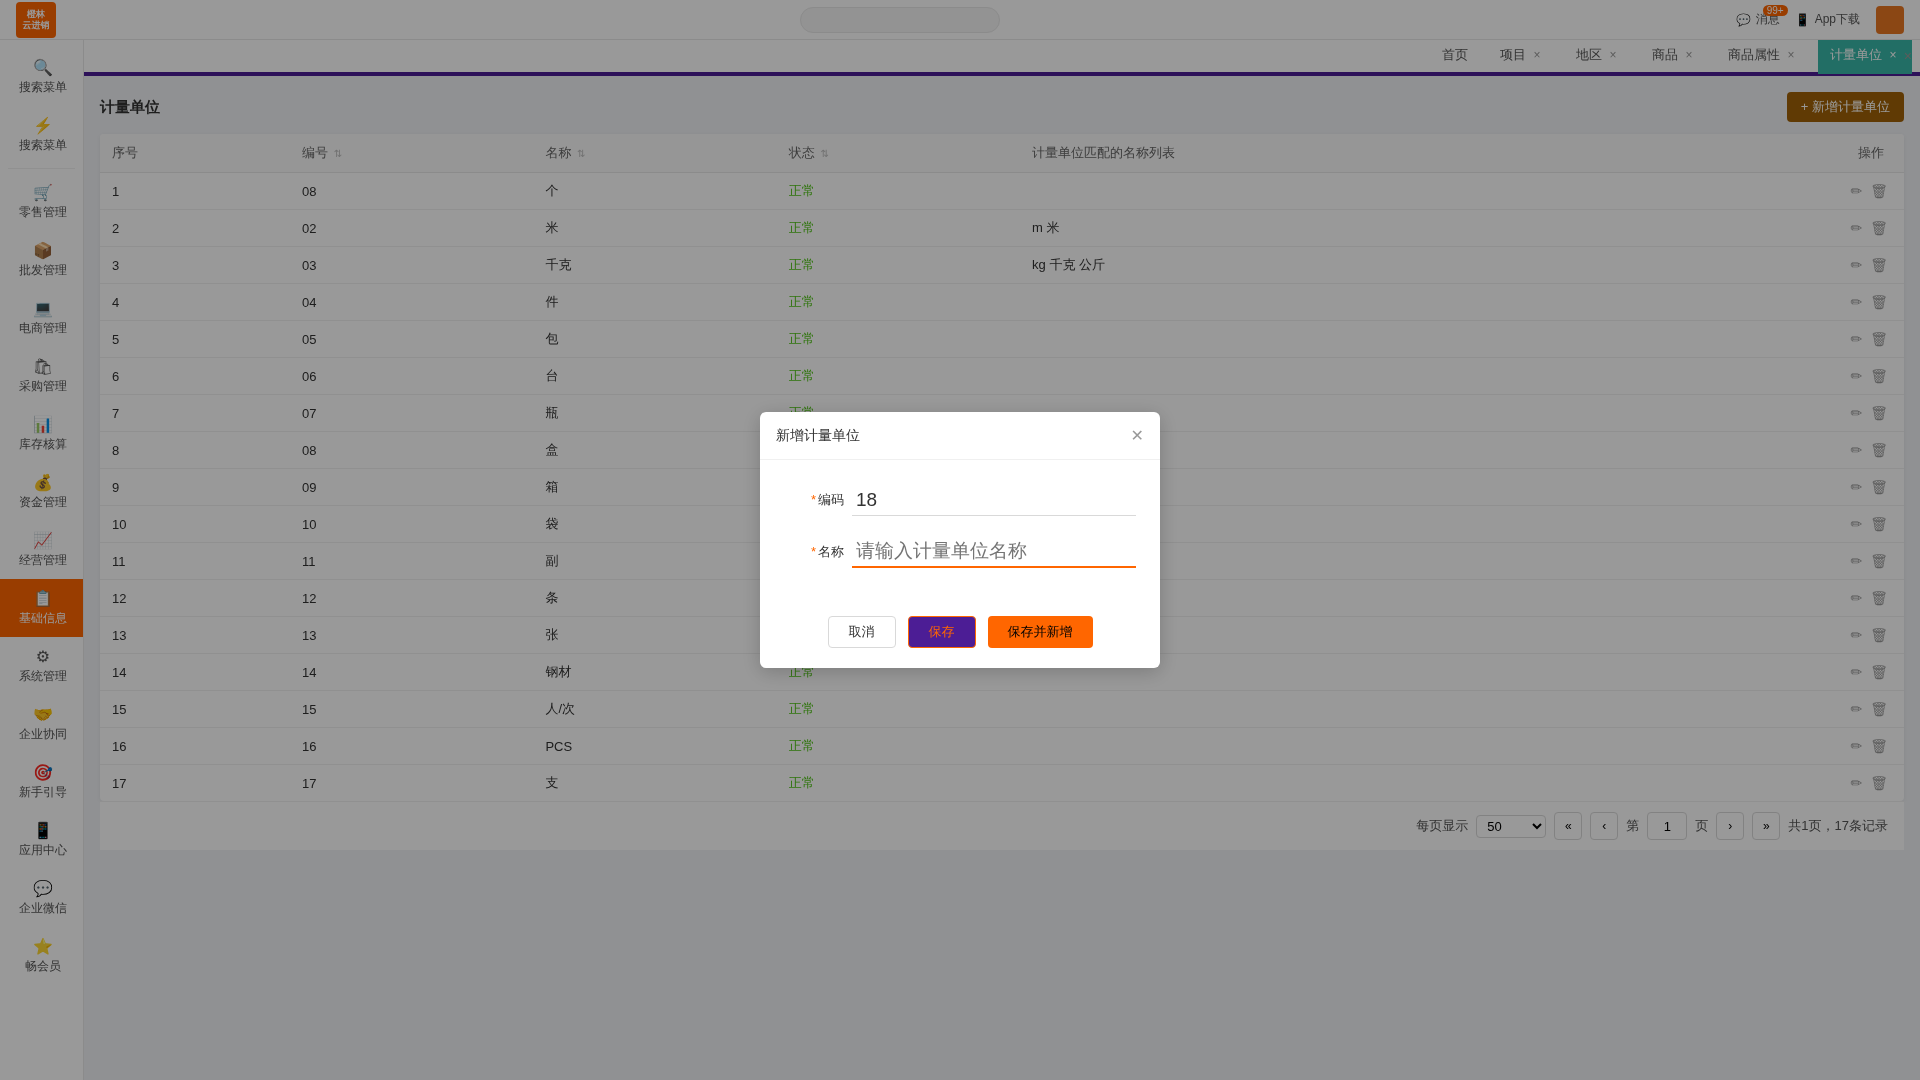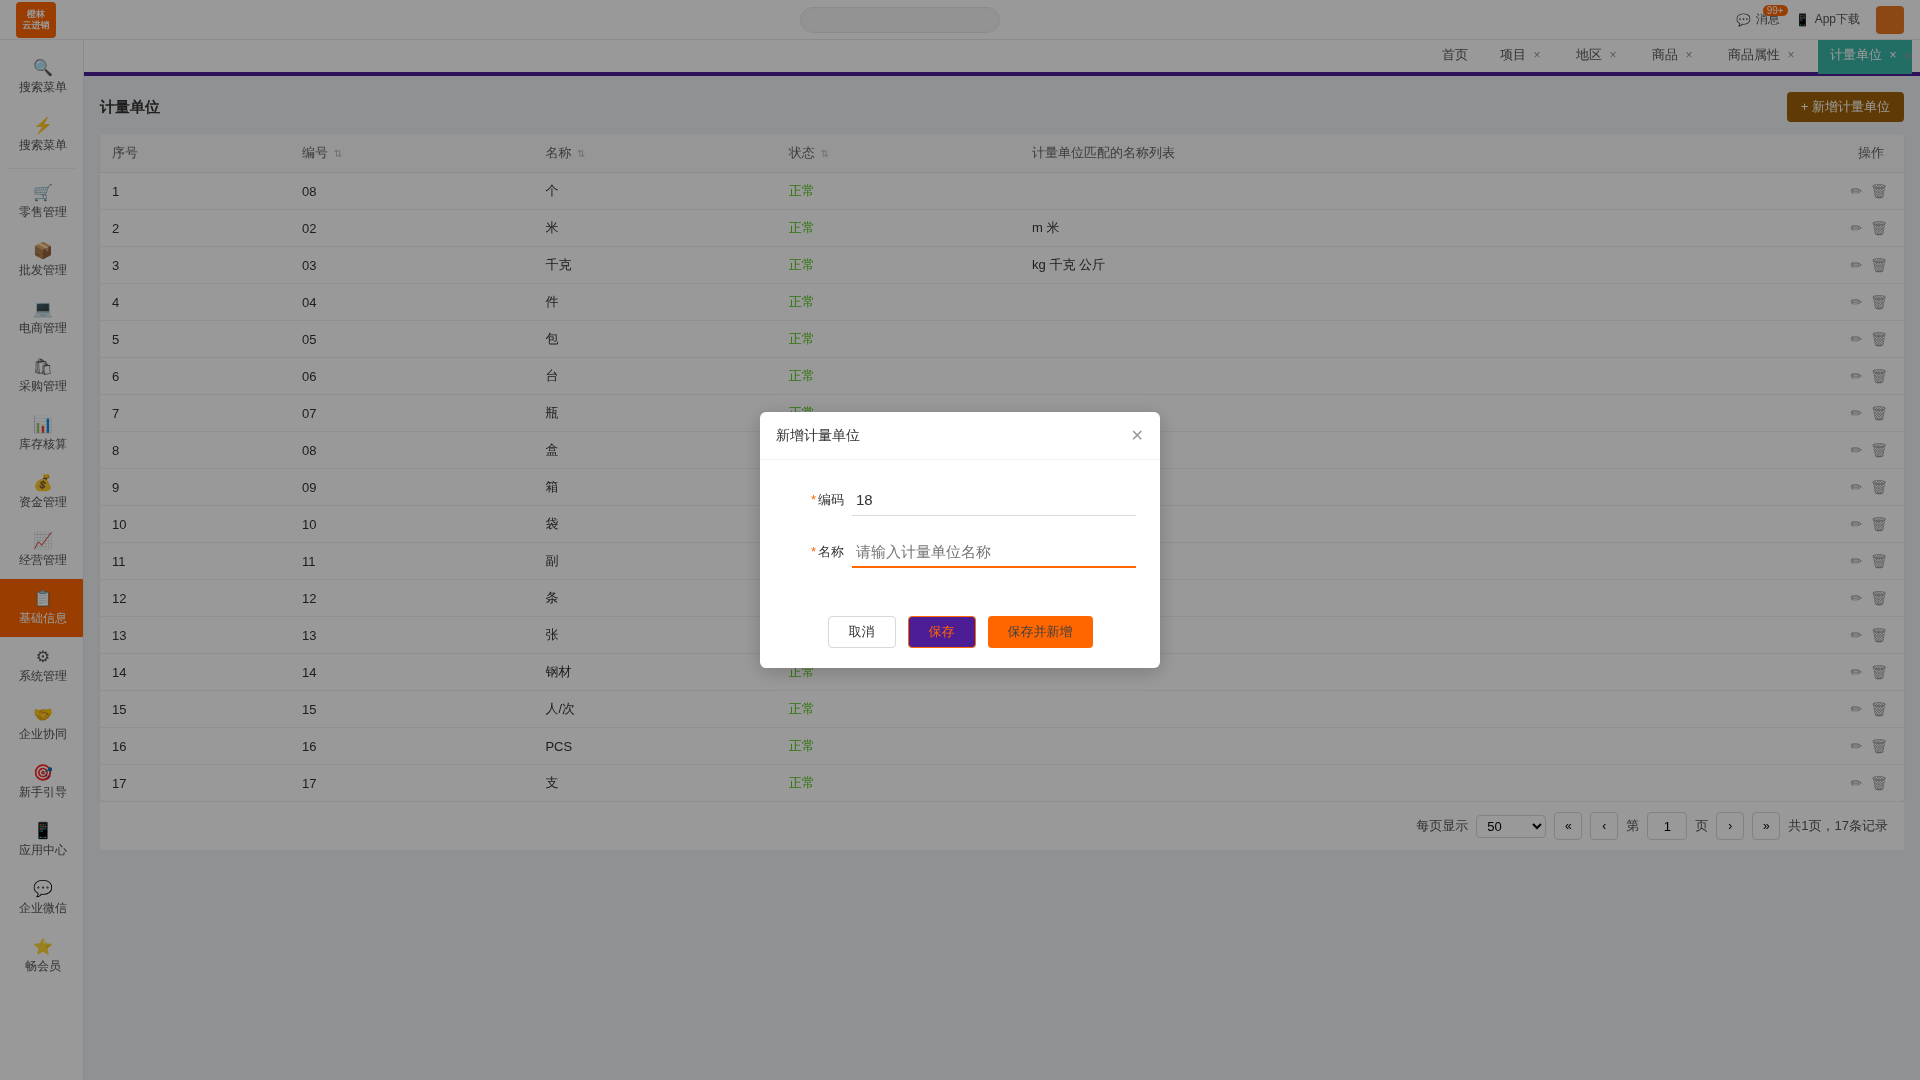--- a/index.html
+++ b/index.html
@@ -328,21 +328,21 @@
     .required-star {
       color: #f60;
       margin-right: 2px;
     }
     .form-input {
       flex: 1;
       height: 32px;
       border: none;
       border-bottom: 1px solid #d9d9d9;
       outline: none;
-      font-size: 15px;
+      font-size: 19px;
       padding: 0 4px;
       color: #333;
     }
     .form-input.active-input {
       border-bottom: 2px solid #f60;
     }
     .modal-footer {
       display: flex;
       justify-content: center;
       gap: 12px;
@@ -366,21 +366,21 @@
       cursor: pointer;
       color: #f60;
     }
     .btn-save-new {
       padding: 6px 20px;
       border: none;
       border-radius: 4px;
       background: #f60;
       font-size: 13px;
       cursor: pointer;
-      color: #404040;
+      color: #000000;
     }
 
     
     .sidebar-icon { font-size: 16px; }
   </style>
 </head>
 <body>
 
 <div class="top-header">
   <div class="logo-area">

